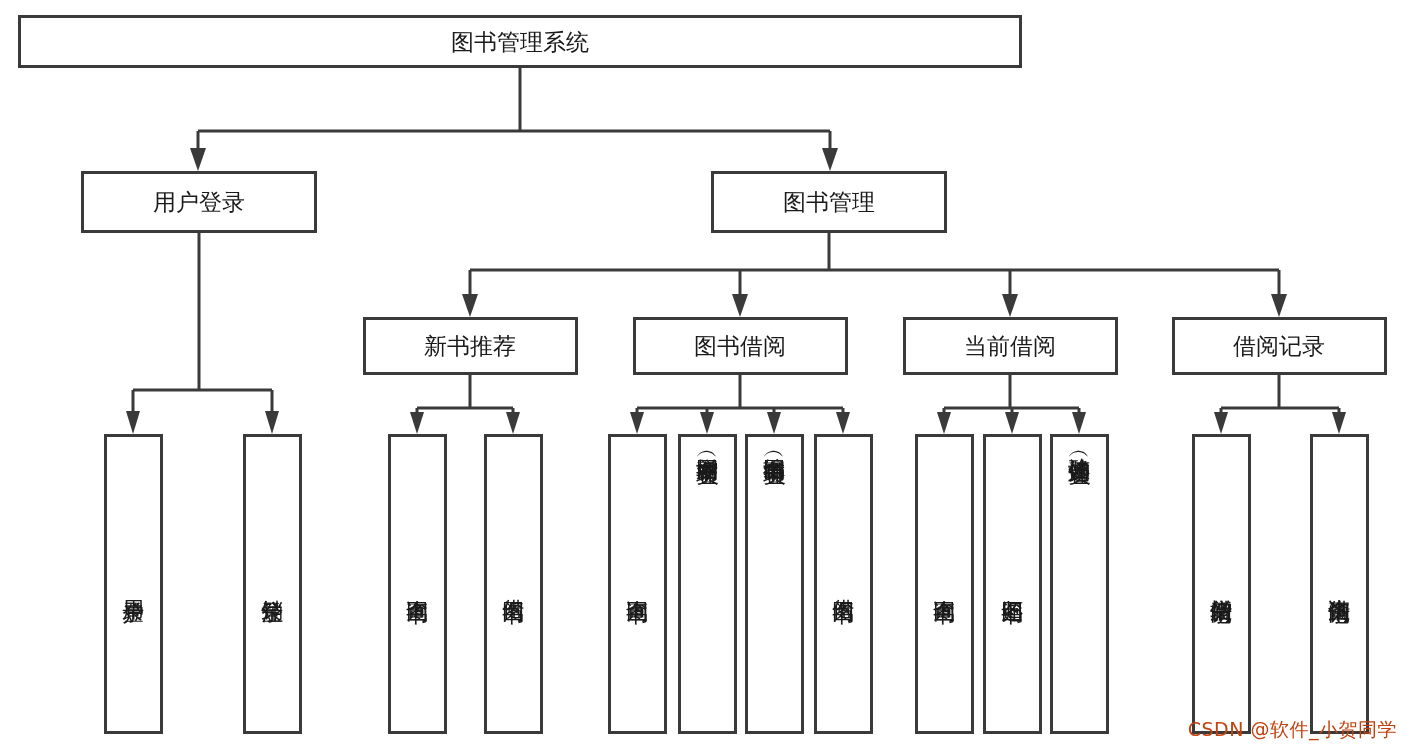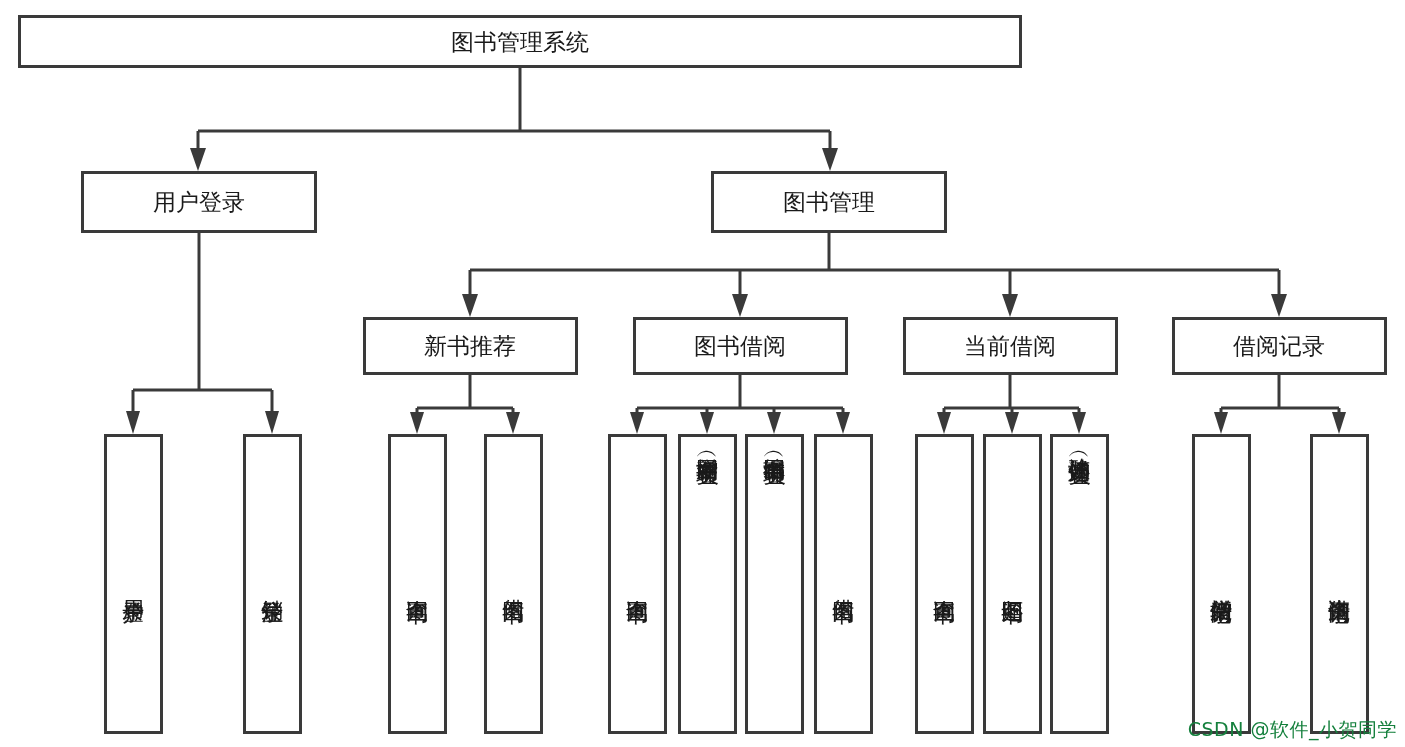--- a/index.html
+++ b/index.html
@@ -68,21 +68,21 @@
   }
   .leaf-label-wrap.align-top {
     align-items: flex-start;
   }
   .watermark {
     position: absolute;
     right: 8px;
     bottom: 4px;
     font-family: "DejaVu Sans", "Liberation Sans", sans-serif;
     font-size: 19px;
-    color: #15803d;
+    color: #c2410c;
     letter-spacing: 0.5px;
     white-space: nowrap;
   }
 </style>
 </head>
 <body>
 
 <div id="diagram-root">
 
   <svg class="diagram-canvas" viewBox="0 0 1405 747">

